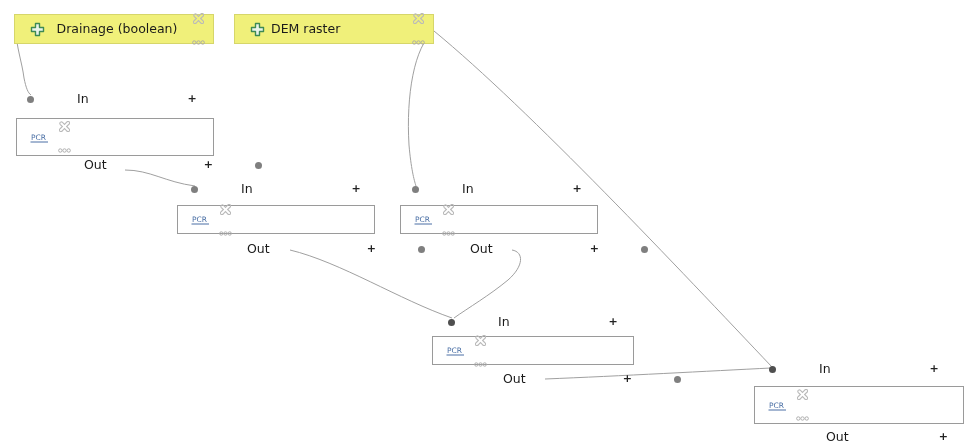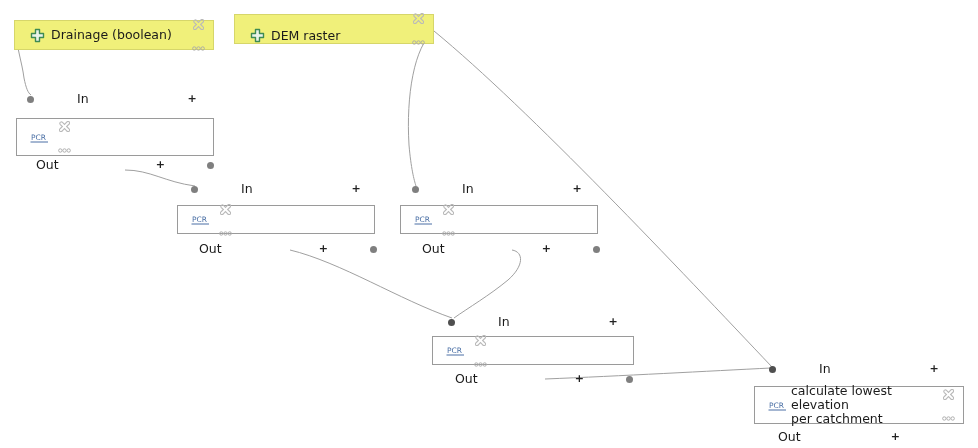--- a/index.html
+++ b/index.html
@@ -93,57 +93,57 @@
     line-height: 14px;
   }
   .port-plus {
     font-size: 11px;
     color: #222222;
     line-height: 10px;
     font-weight: bold;
     flex: 0 0 auto;
   }
   .port-row.in-row .port-label { margin-left: 5px; }
-  .port-row.out-row .port-label { margin-right: 4px; }
+  .port-row.out-row .port-label { margin-right: 4px; margin-left: 48px; }
 </style>
 </head>
 <body>
 
 <div id="canvas">
 
   <svg id="wires" width="978" height="448" viewBox="0 0 978 448">
       <path d="M 16,30 C 16,46 22,62 24,78 C 26,88 28,93 31,95" fill="none" stroke="#a0a0a0" stroke-width="1"></path>
       <path d="M 125,170 C 150,170 165,182 195,186" fill="none" stroke="#a0a0a0" stroke-width="1"></path>
       <path d="M 434,31 C 414,46 406,96 409,145 C 411,168 414,180 416,186" fill="none" stroke="#a0a0a0" stroke-width="1"></path>
       <path d="M 434,31 C 530,110 680,270 772,367" fill="none" stroke="#a0a0a0" stroke-width="1"></path>
       <path d="M 290,250 C 340,262 400,300 452,318" fill="none" stroke="#a0a0a0" stroke-width="1"></path>
       <path d="M 512,250 C 524,252 524,266 508,280 C 490,295 468,308 454,318" fill="none" stroke="#a0a0a0" stroke-width="1"></path>
       <path d="M 545,379 C 620,376 710,371 771,368" fill="none" stroke="#a0a0a0" stroke-width="1"></path>
     </svg>
 
   <div id="nodes-layer">
-      <div class="node data-node" style="left: 14px; top: 20px; width: 200px; height: 30px;">
+      <div class="node data-node" style="left: 14px; top: 14px; width: 200px; height: 30px; text-align: center;">
         <span class="node-icon">
           <svg width="15" height="15" viewBox="0 0 15 15">
             <path d="M5.5 1.5 H9.5 V5.5 H13.5 V9.5 H9.5 V13.5 H5.5 V9.5 H1.5 V5.5 H5.5 Z" fill="#e9f3ea" stroke="#3e8a53" stroke-width="1.4" stroke-linejoin="round"></path>
           </svg>
         </span>
         <span class="node-label">Drainage (boolean)</span>
         <span class="node-actions">
           <span class="close-x"><svg width="11" height="11" viewBox="0 0 11 11">
               <path d="M1.6 1.1 A1.6 1.6 0 0 0 1.1 3.3 L3.4 5.5 L1.1 7.7 A1.6 1.6 0 1 0 3.3 9.9 L5.5 7.6 L7.7 9.9 A1.6 1.6 0 1 0 9.9 7.7 L7.6 5.5 L9.9 3.3 A1.6 1.6 0 1 0 7.7 1.1 L5.5 3.4 L3.3 1.1 A1.6 1.6 0 0 0 1.6 1.1 Z" fill="none" stroke="#b9b9b9" stroke-width="1.1"></path>
             </svg></span>
           <span><svg width="13" height="5" viewBox="0 0 13 5">
               <circle cx="2.3" cy="2.5" r="1.7" fill="none" stroke="#a8a8a8" stroke-width="0.9"></circle>
               <circle cx="6.5" cy="2.5" r="1.7" fill="none" stroke="#a8a8a8" stroke-width="0.9"></circle>
               <circle cx="10.7" cy="2.5" r="1.7" fill="none" stroke="#a8a8a8" stroke-width="0.9"></circle>
             </svg></span>
         </span>
       </div>
-      <div class="node data-node" style="left: 234px; top: 14px; width: 200px; height: 30px; align-items: flex-end;">
+      <div class="node data-node" style="left: 234px; top: 14px; width: 200px; height: 30px;">
         <span class="node-icon">
           <svg width="15" height="15" viewBox="0 0 15 15">
             <path d="M5.5 1.5 H9.5 V5.5 H13.5 V9.5 H9.5 V13.5 H5.5 V9.5 H1.5 V5.5 H5.5 Z" fill="#e9f3ea" stroke="#3e8a53" stroke-width="1.4" stroke-linejoin="round"></path>
           </svg>
         </span>
         <span class="node-label">DEM raster</span>
         <span class="node-actions">
           <span class="close-x"><svg width="11" height="11" viewBox="0 0 11 11">
               <path d="M1.6 1.1 A1.6 1.6 0 0 0 1.1 3.3 L3.4 5.5 L1.1 7.7 A1.6 1.6 0 1 0 3.3 9.9 L5.5 7.6 L7.7 9.9 A1.6 1.6 0 1 0 9.9 7.7 L7.6 5.5 L9.9 3.3 A1.6 1.6 0 1 0 7.7 1.1 L5.5 3.4 L3.3 1.1 A1.6 1.6 0 0 0 1.6 1.1 Z" fill="none" stroke="#b9b9b9" stroke-width="1.1"></path>
             </svg></span>
@@ -226,22 +226,20 @@
             </svg></span>
         </span>
       </div>
       <div class="node" style="left: 754px; top: 386px; width: 210px; height: 38px;">
         <span class="node-icon">
           <svg width="19" height="15" viewBox="0 0 19 15">
             <text x="1" y="9.5" font-size="7.5" font-family="&quot;DejaVu Sans&quot;,&quot;Liberation Sans&quot;,sans-serif" fill="#4a6fa5">PCR</text>
             <line x1="0.5" y1="12" x2="18" y2="12" stroke="#4a6fa5" stroke-width="1"></line>
           </svg>
         </span>
-        <span class="node-label">calculate lowest elevation
-per catchment</span>
         <span class="node-actions">
           <span class="close-x"><svg width="11" height="11" viewBox="0 0 11 11">
               <path d="M1.6 1.1 A1.6 1.6 0 0 0 1.1 3.3 L3.4 5.5 L1.1 7.7 A1.6 1.6 0 1 0 3.3 9.9 L5.5 7.6 L7.7 9.9 A1.6 1.6 0 1 0 9.9 7.7 L7.6 5.5 L9.9 3.3 A1.6 1.6 0 1 0 7.7 1.1 L5.5 3.4 L3.3 1.1 A1.6 1.6 0 0 0 1.6 1.1 Z" fill="none" stroke="#b9b9b9" stroke-width="1.1"></path>
             </svg></span>
           <span><svg width="13" height="5" viewBox="0 0 13 5">
               <circle cx="2.3" cy="2.5" r="1.7" fill="none" stroke="#a8a8a8" stroke-width="0.9"></circle>
               <circle cx="6.5" cy="2.5" r="1.7" fill="none" stroke="#a8a8a8" stroke-width="0.9"></circle>
               <circle cx="10.7" cy="2.5" r="1.7" fill="none" stroke="#a8a8a8" stroke-width="0.9"></circle>
             </svg></span>
         </span>

